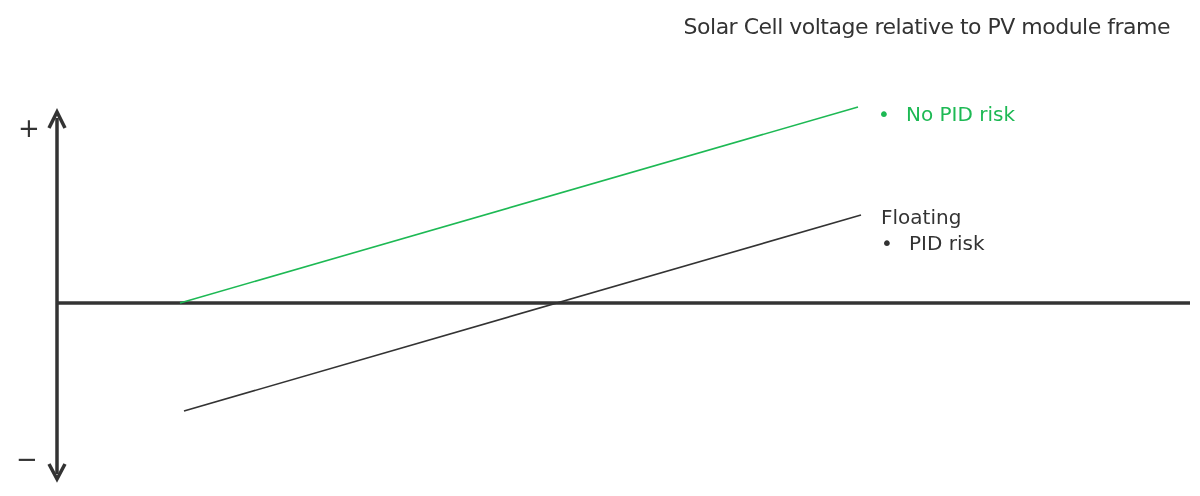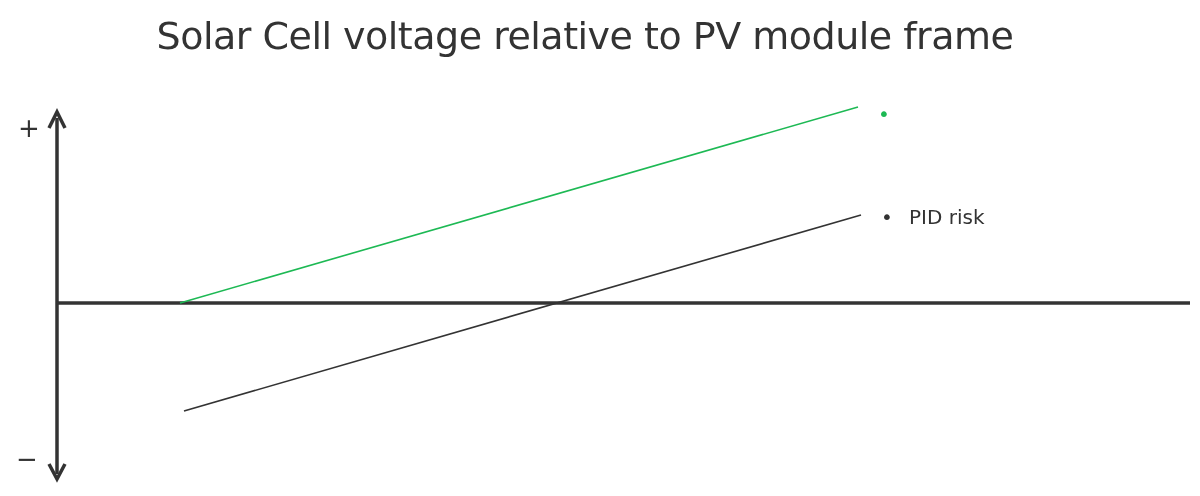--- a/index.html
+++ b/index.html
@@ -1,19 +1,19 @@
 <!DOCTYPE html>
 <html><head>
 <meta charset="utf-8">
 <style>
   html, body { margin: 0; padding: 0; background: #ffffff; }
   body { width: 1200px; height: 496px; position: relative; overflow: hidden;
          font-family: "DejaVu Sans", sans-serif; }
-  .title { position: absolute; left: 0; top: 14px; width: 1170px; text-align: center;
-           font-size: 38px; color: #333333; font-family: "DejaVu Sans", sans-serif;
+  .title { position: absolute; left: 0; top: 14px; width: 1170px; text-align: right;
+           font-size: 22px; color: #333333; font-family: "DejaVu Sans", sans-serif;
            letter-spacing: -0.5px; }
   svg.diagram { position: absolute; left: 0; top: 0; }
   .label { position: absolute; font-size: 20px; line-height: 26px;
            font-family: "DejaVu Sans", sans-serif; }
   .label .bullet-row { display: flex; }
   .label .bullet { width: 28px; padding-left: 0; }
   .green { color: #1db954; }
   .dark { color: #333333; }
   .sign { position: absolute; font-size: 26px; color: #333333; font-family: "DejaVu Sans", sans-serif; }
 </style>
@@ -33,21 +33,23 @@
   <line id="line-0" x1="180" y1="303" x2="858" y2="107" stroke="#1db954" stroke-width="1.6"></line>
   <line id="line-1" x1="184" y1="411" x2="861" y2="215" stroke="#333333" stroke-width="1.6"></line>
 </svg>
 
 <div class="sign" style="left:18px; top:113px;">+</div>
 <div class="sign" style="left:16px; top:444px;">−</div>
 
 <div class="label green" style="left:878px; top:101px;">
   <div class="bullet-row">
     <span class="bullet">•</span>
+    <span>No PID risk</span>
   </div>
 </div>
 
 <div class="label dark" style="left:881px; top:204px;">
+  <div>Floating</div>
   <div class="bullet-row">
     <span class="bullet">•</span>
     <span>PID risk</span>
   </div>
 </div>
 
 </body></html>

